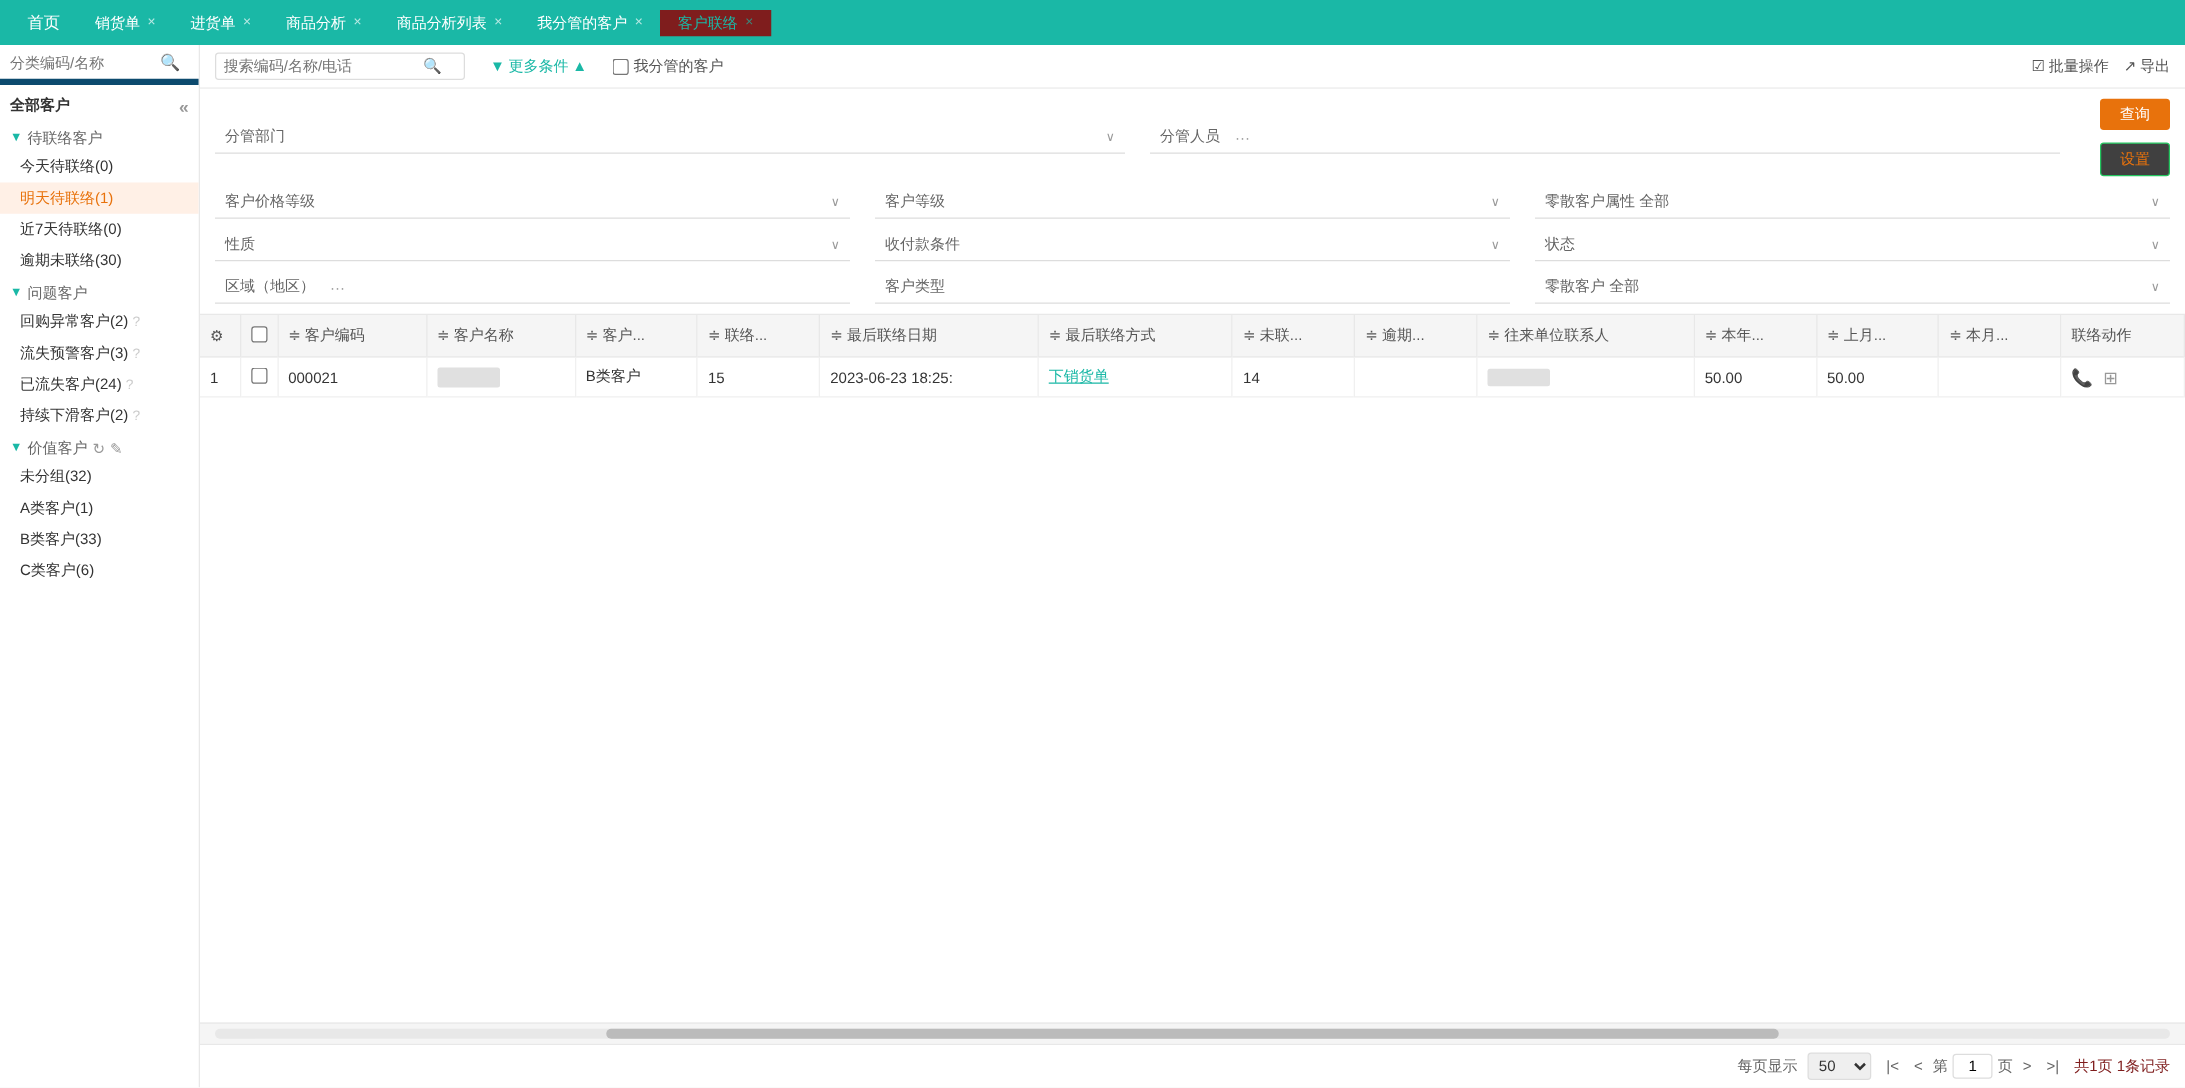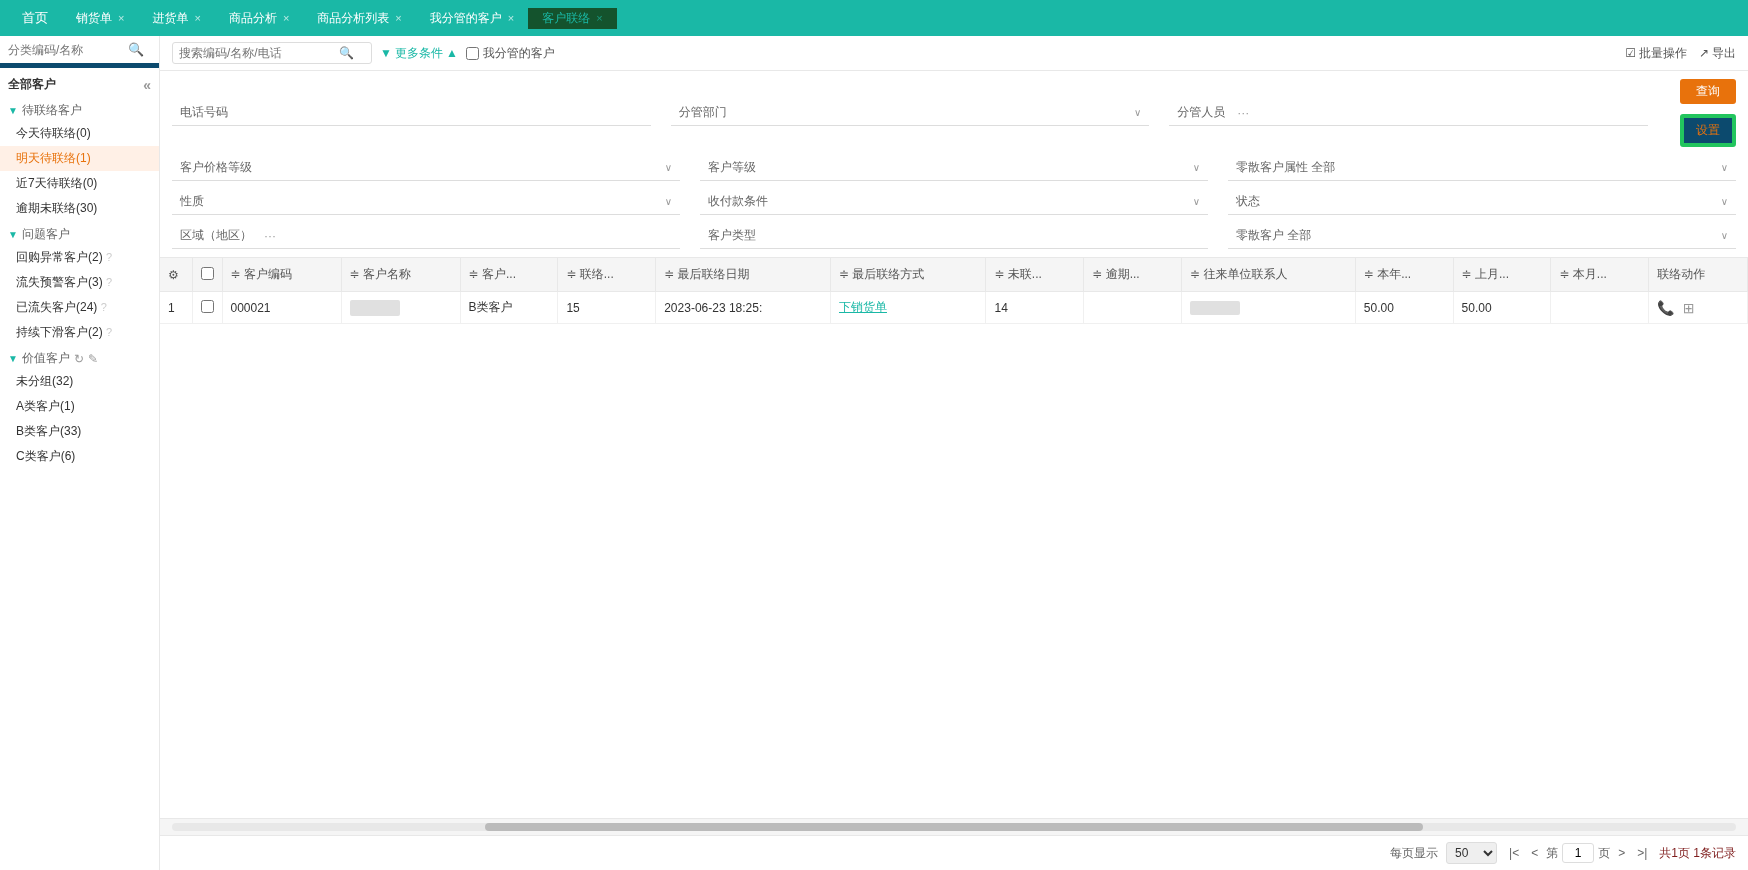--- a/index.html
+++ b/index.html
@@ -16,21 +16,21 @@
     .nav-item {
       color: #fff;
       padding: 0 14px;
       height: 21px;
       display: flex;
       align-items: center;
       cursor: pointer;
       font-size: 13px;
       white-space: nowrap;
     }
-    .nav-item.active { background: #14532d; color: #1ab8a6; }
+    .nav-item.active { background: #7f1d1d; color: #1ab8a6; }
     .nav-item .close-x { margin-left: 6px; font-size: 11px; opacity: 0.7; }
 
     
     .main-layout {
       display: flex;
       height: calc(100vh - 36px);
     }
 
     
     .sidebar {
@@ -94,21 +94,21 @@
       overflow: hidden;
     }
 
     
     .toolbar {
       background: #fff;
       border-bottom: 1px solid #e8e8e8;
       padding: 6px 12px;
       display: flex;
       align-items: center;
-      gap: 8px;
+      gap: 20px;
     }
     .search-box {
       display: flex;
       align-items: center;
       border: 1px solid #ddd;
       border-radius: 3px;
       padding: 3px 6px;
       width: 200px;
     }
     .search-box input {
@@ -197,23 +197,23 @@
     .btn-query {
       background: #e8720c;
       color: #fff;
       border: none;
       padding: 4px 16px;
       border-radius: 3px;
       cursor: pointer;
       font-size: 12px;
     }
     .btn-settings {
-      background: #0c4a6e;
+      background: #404040;
       color: #e8720c;
-      border: 4px solid #22c55e;
+      border: 1px solid #22c55e;
       padding: 4px 12px;
       border-radius: 3px;
       cursor: pointer;
       font-size: 12px;
     }
     .filter-dots { color: #999; cursor: pointer; margin-left: 4px; }
 
     
     .table-container {
       flex: 1;
@@ -400,24 +400,20 @@
         <div class="export-btn">
           <span>↗</span>
           <span>导出</span>
         </div>
       </div>
     </div>
 
     <div class="filter-panel">
 
       <div class="filter-row">
-        <div class="filter-cell">
-          <span class="filter-label">电话号码</span>
-          <input type="text" style="border: none; outline: none; flex: 1 1 0%;">
-        </div>
         <div class="filter-cell">
           <span class="filter-label">分管部门</span>
           <div class="filter-select">
               <span class="arrow">∨</span>
             </div>
         </div>
         <div class="filter-cell">
           <span class="filter-label">分管人员</span>
           <span class="filter-dots">···</span>
         </div>

